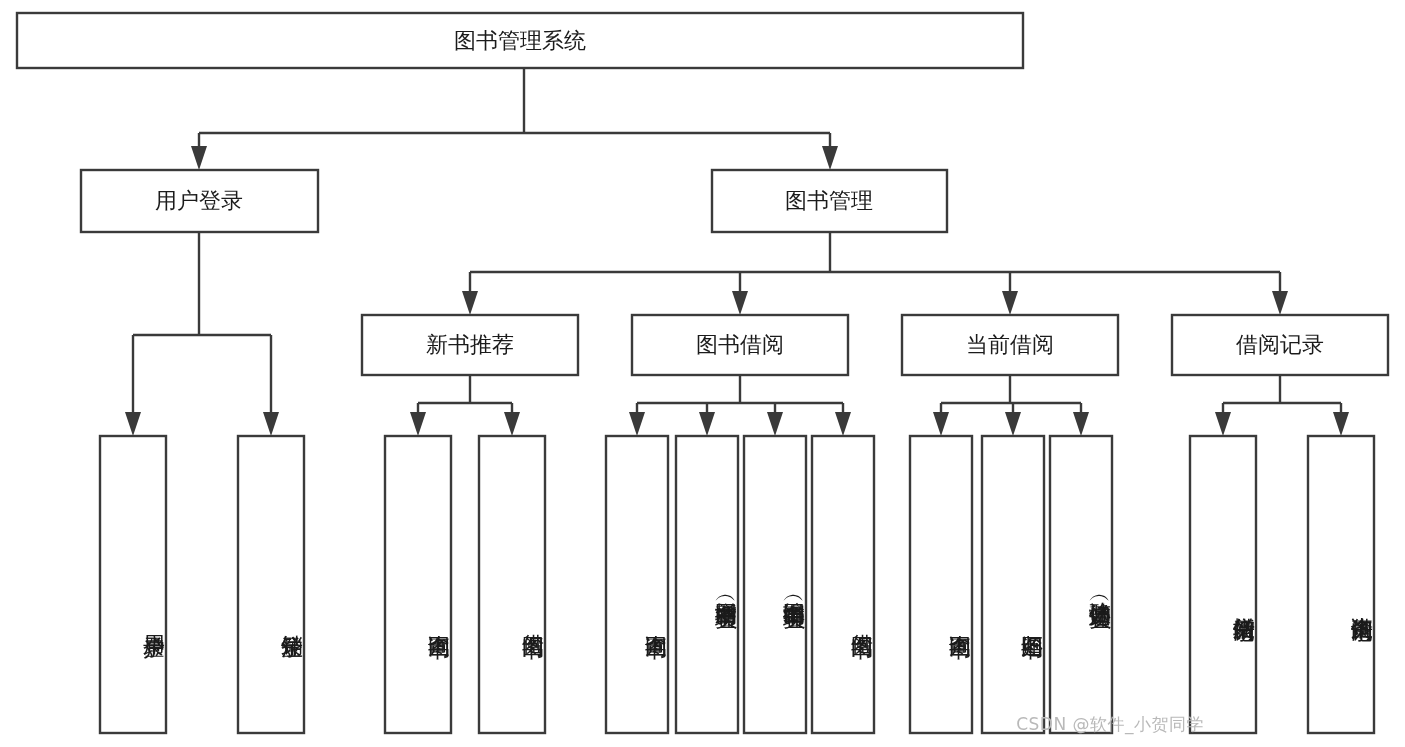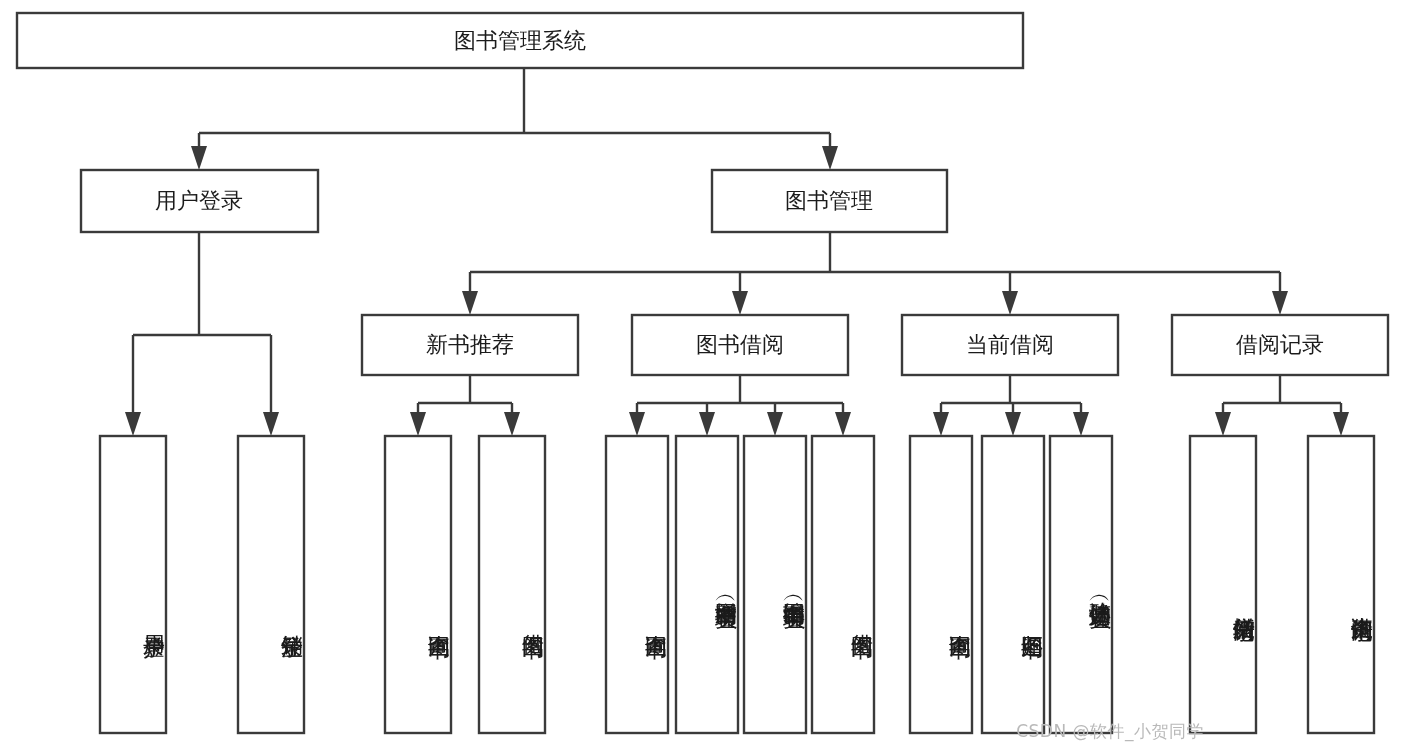--- a/index.html
+++ b/index.html
@@ -60,21 +60,21 @@
     font-size: 22px;
     line-height: 1.12;
     color: #1b1b1b;
     letter-spacing: 1px;
     white-space: nowrap;
     pointer-events: none;
   }
   .watermark {
     position: absolute;
     right: 8px;
-    bottom: 4px;
+    bottom: 11px;
     font-family: "DejaVu Sans", "Liberation Sans", sans-serif;
     font-size: 17px;
     color: #b9b9b9;
     letter-spacing: 0.5px;
     user-select: none;
   }
 </style>
 </head>
 <body>
 

